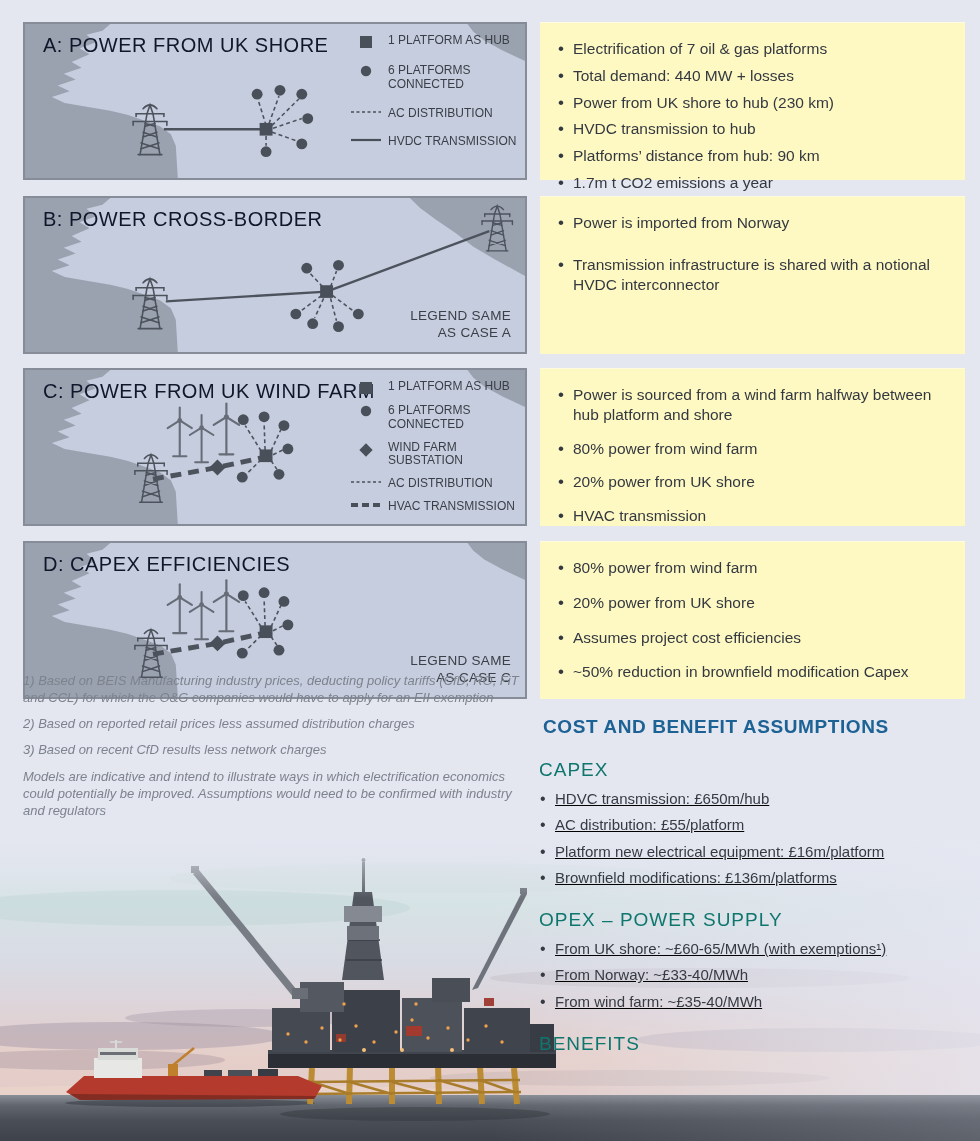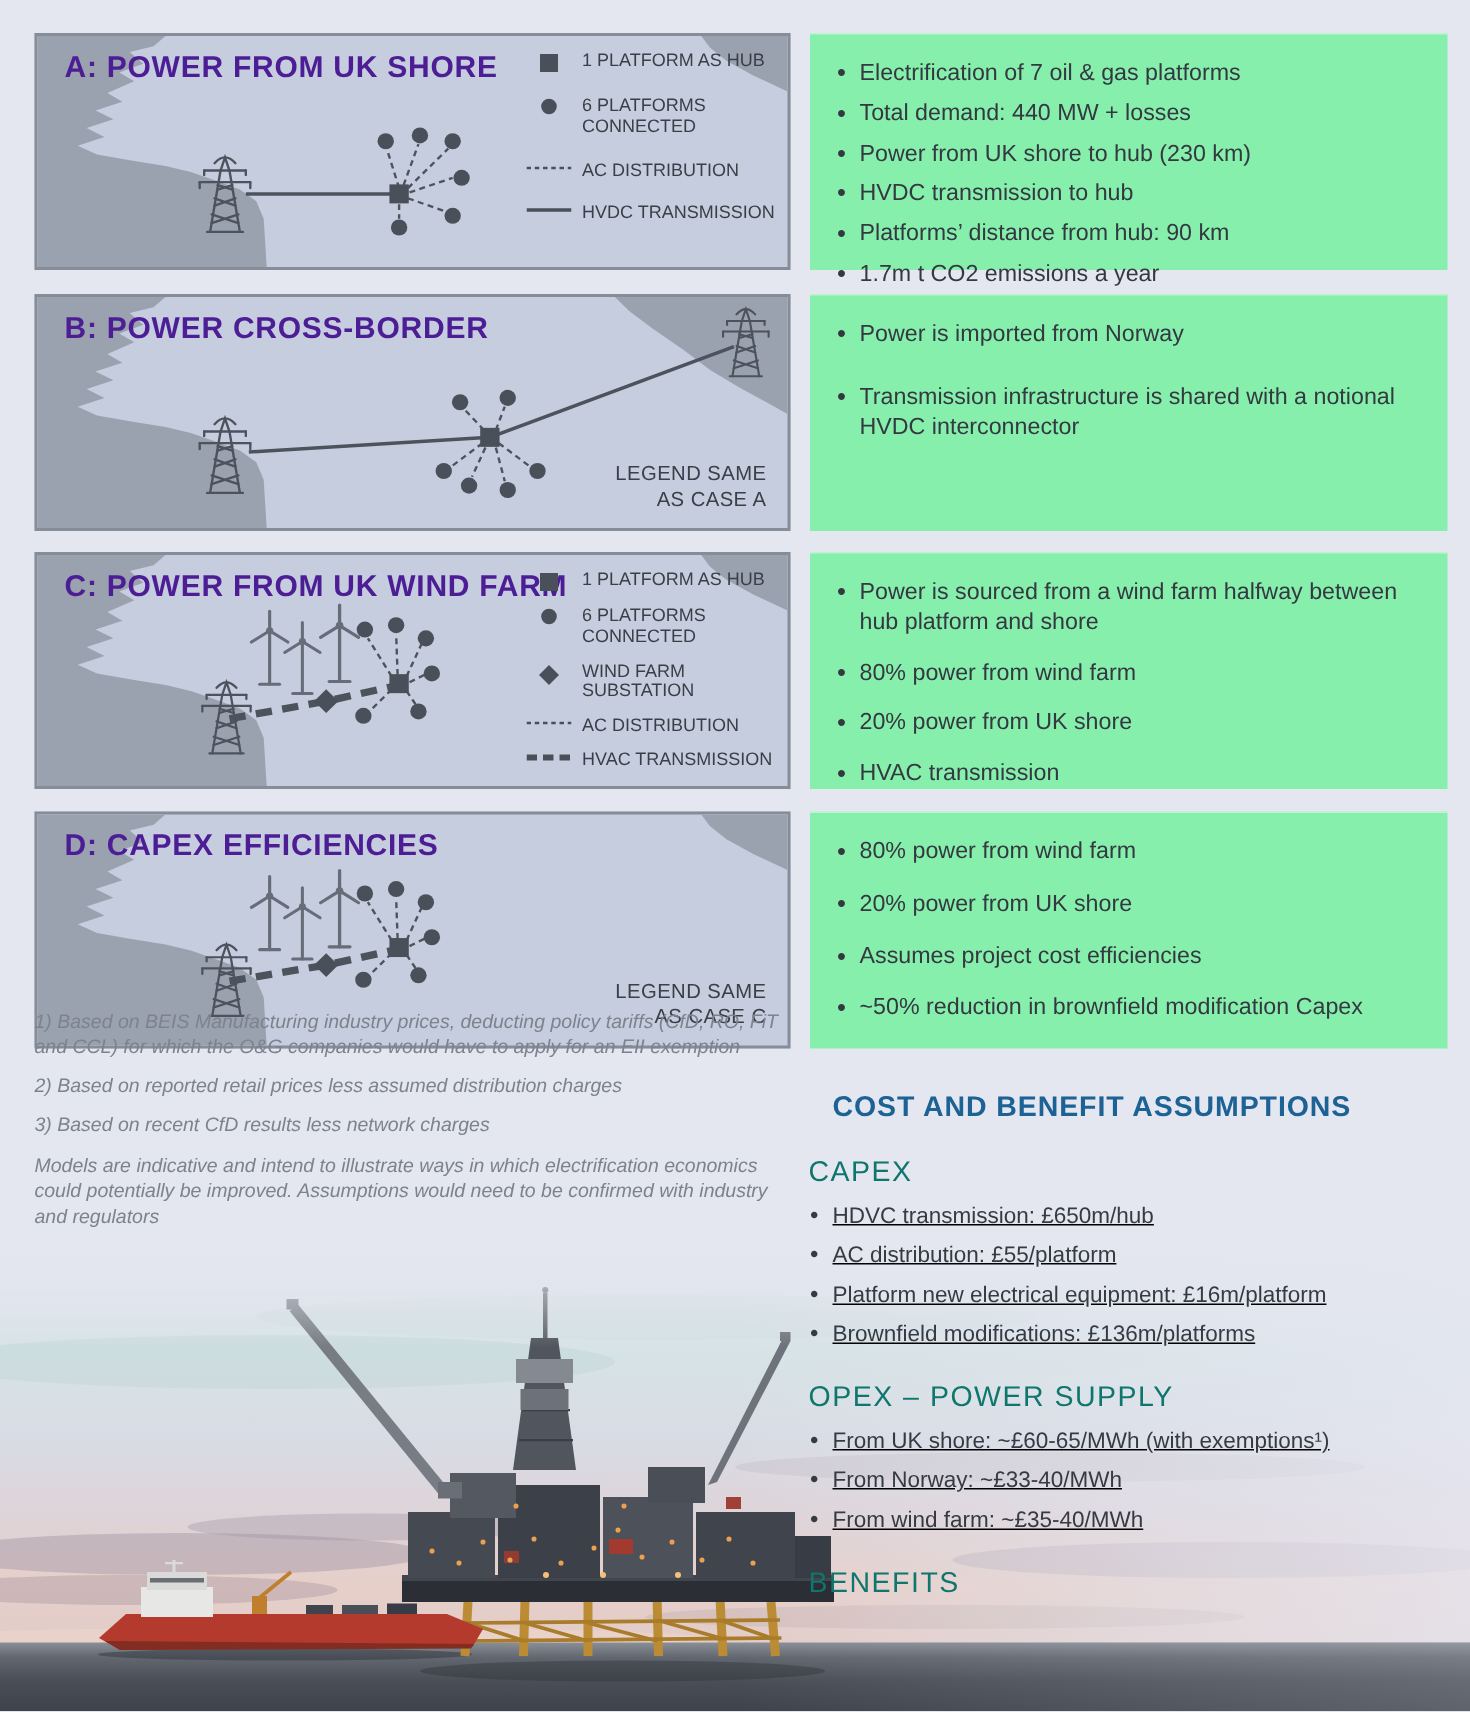--- a/index.html
+++ b/index.html
@@ -10,52 +10,52 @@
   }
   
   .case-row{position:absolute; left:23px; right:15px; height:158px; display:flex; gap:13px; z-index:2;}
   .map-panel{
     position:relative; width:504px; height:158px; box-sizing:border-box;
     background:#c6cdde; border:2px solid #868c98; flex:none; overflow:hidden;
   }
   .map-panel svg.map{position:absolute; left:0; top:0; width:100%; height:100%;}
   .map-title{
     position:absolute; left:18px; top:10px; z-index:3;
-    font-size:20px; font-weight:bold; color:#4c1d95; letter-spacing:.5px;
+    font-size:20px; font-weight:normal; color:#0f172a; letter-spacing:.5px;
   }
   .legend{position:absolute; top:10px; right:4px; width:170px; z-index:3;}
   .lg-row{display:flex; align-items:flex-start; gap:7px; margin-bottom:15px;}
   .legend.tight .lg-row{margin-bottom:9px;}
   .lg-ic{width:30px; flex:none; display:flex; justify-content:center; margin-top:1px;}
   .lg-lb{font-size:12px; line-height:1.15; color:#3a3f47;}
   .legend-note{
     position:absolute; right:14px; bottom:10px; z-index:3; text-align:right;
     white-space:pre-line; font-size:13.5px; line-height:1.25; color:#3b4048; letter-spacing:.3px;
   }
   .bullet-panel{
-    flex:1; background:#86efac; box-sizing:border-box;
+    flex:1; background:#fef9c3; box-sizing:border-box;
     padding:16px 13px 10px 16px; border-top:1px solid rgba(255,255,255,.45);
   }
   .bullet-panel ul{list-style:none; margin:0; padding:0;}
   .bullet-panel li{
     position:relative; padding-left:17px; font-size:15.5px; line-height:1.28; color:#343941;
   }
   .bullet-panel li::before{content:"\2022"; position:absolute; left:2px; top:-1px; font-size:17px; color:#343941;}
   .gap-a li + li{margin-top:7px;}
   .gap-b li + li{margin-top:22px;}
   .gap-c li + li{margin-top:14px;}
   .gap-d li + li{margin-top:15px;}
   
   .footnotes{position:absolute; left:23px; top:672px; width:505px; z-index:2;}
   .footnotes p{
     margin:0 0 9px 0; font-size:13px; font-style:italic; line-height:1.32; color:#7d838d;
   }
   .assumptions{position:absolute; left:539px; top:712px; width:430px; z-index:2;}
   .assumptions h2{
-    margin:16px; font-size:19px; font-weight:bold; color:#1c6295; letter-spacing:.6px;
+    margin:4px; font-size:19px; font-weight:bold; color:#1c6295; letter-spacing:.6px;
   }
   .assumptions h3{
     margin:21px 0 8px 0; font-size:19px; font-weight:normal; color:#0f766e; letter-spacing:1px;
   }
   .assumptions ul{list-style:none; margin:0; padding:0;text-decoration:underline;}
   .assumptions li{
     position:relative; padding-left:16px; font-size:15px; line-height:1.35; color:#363b43;
   }
   .assumptions li::before{content:"\2022"; position:absolute; left:1px; top:-1px; font-size:16px; color:#363b43;}
   .assumptions li + li{margin-top:6px;}

